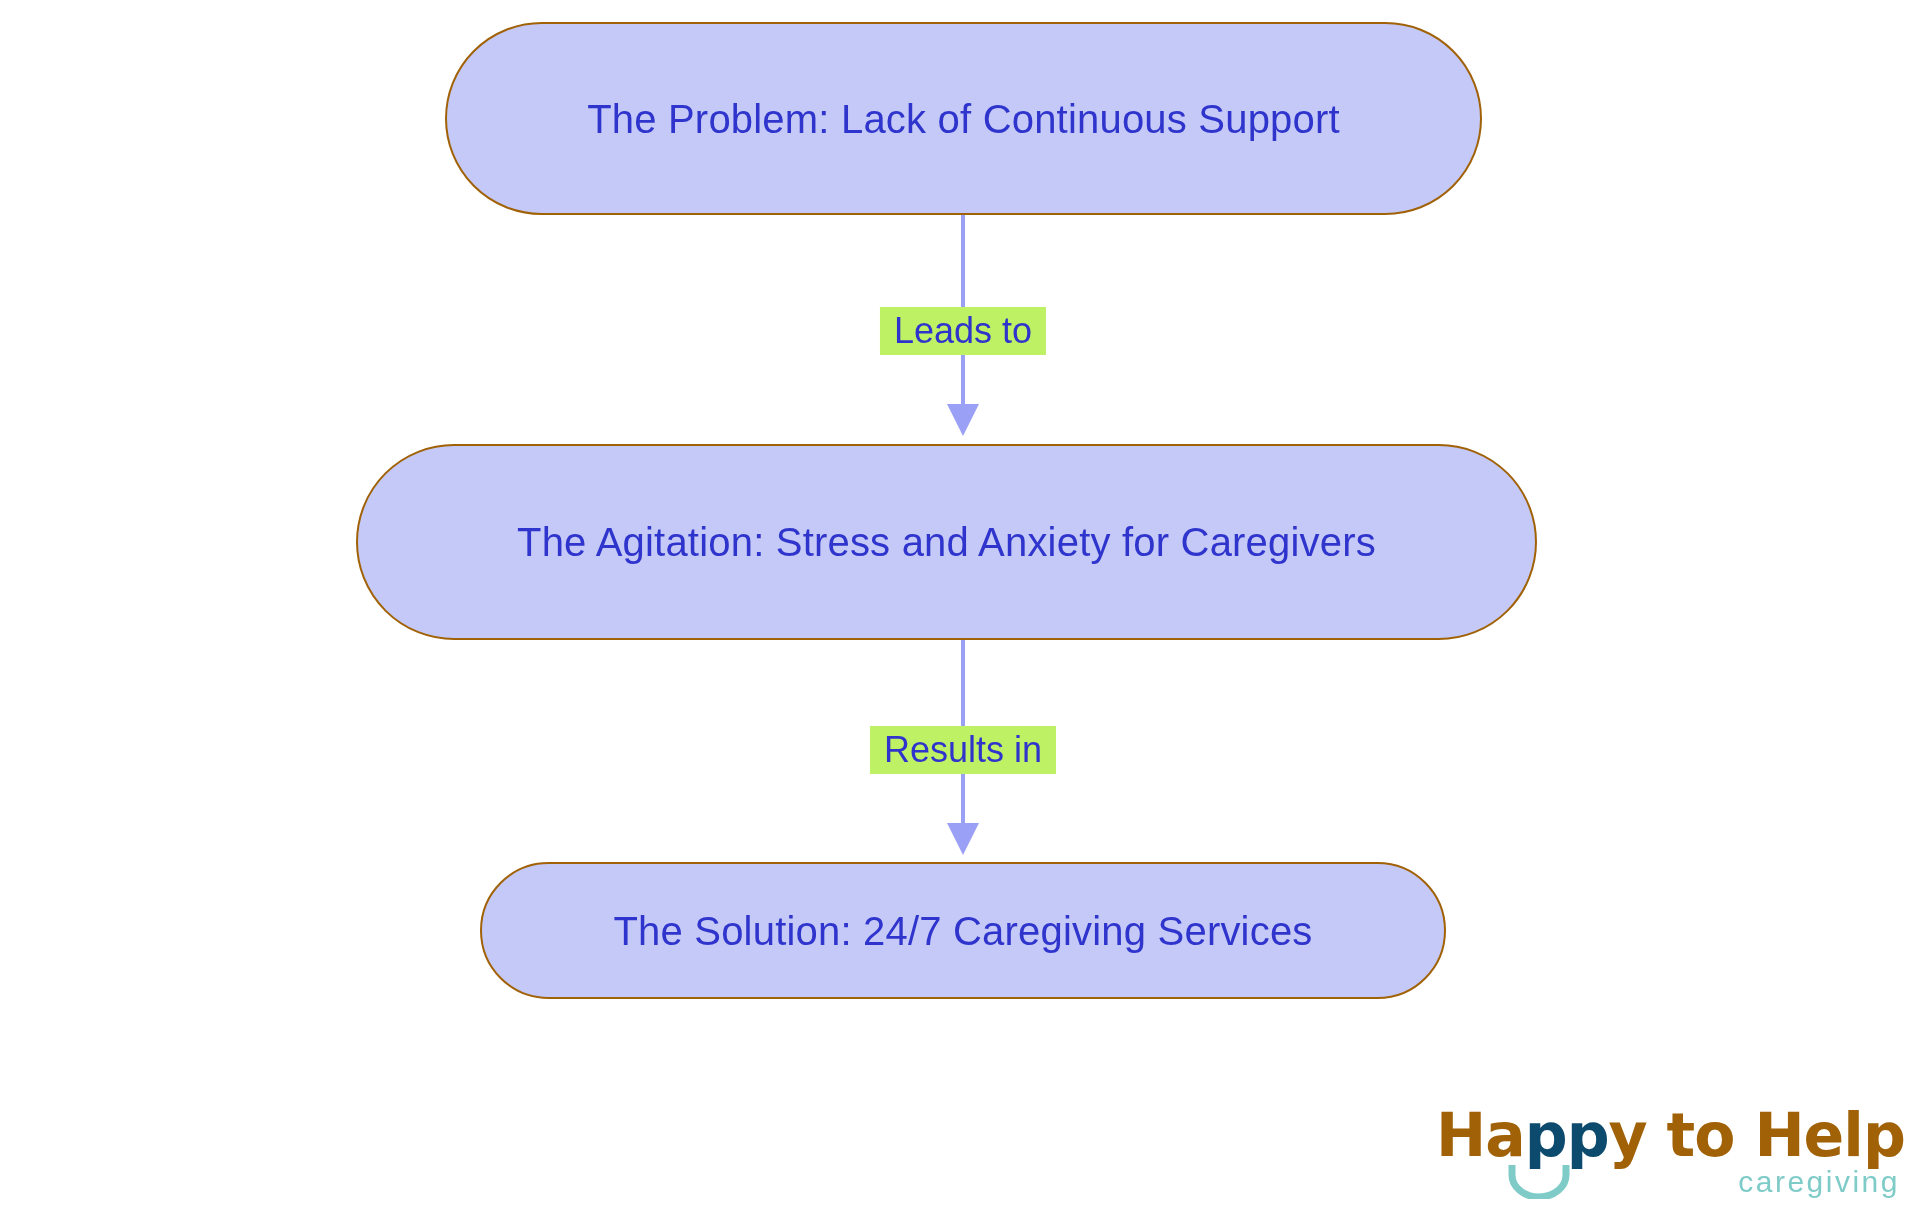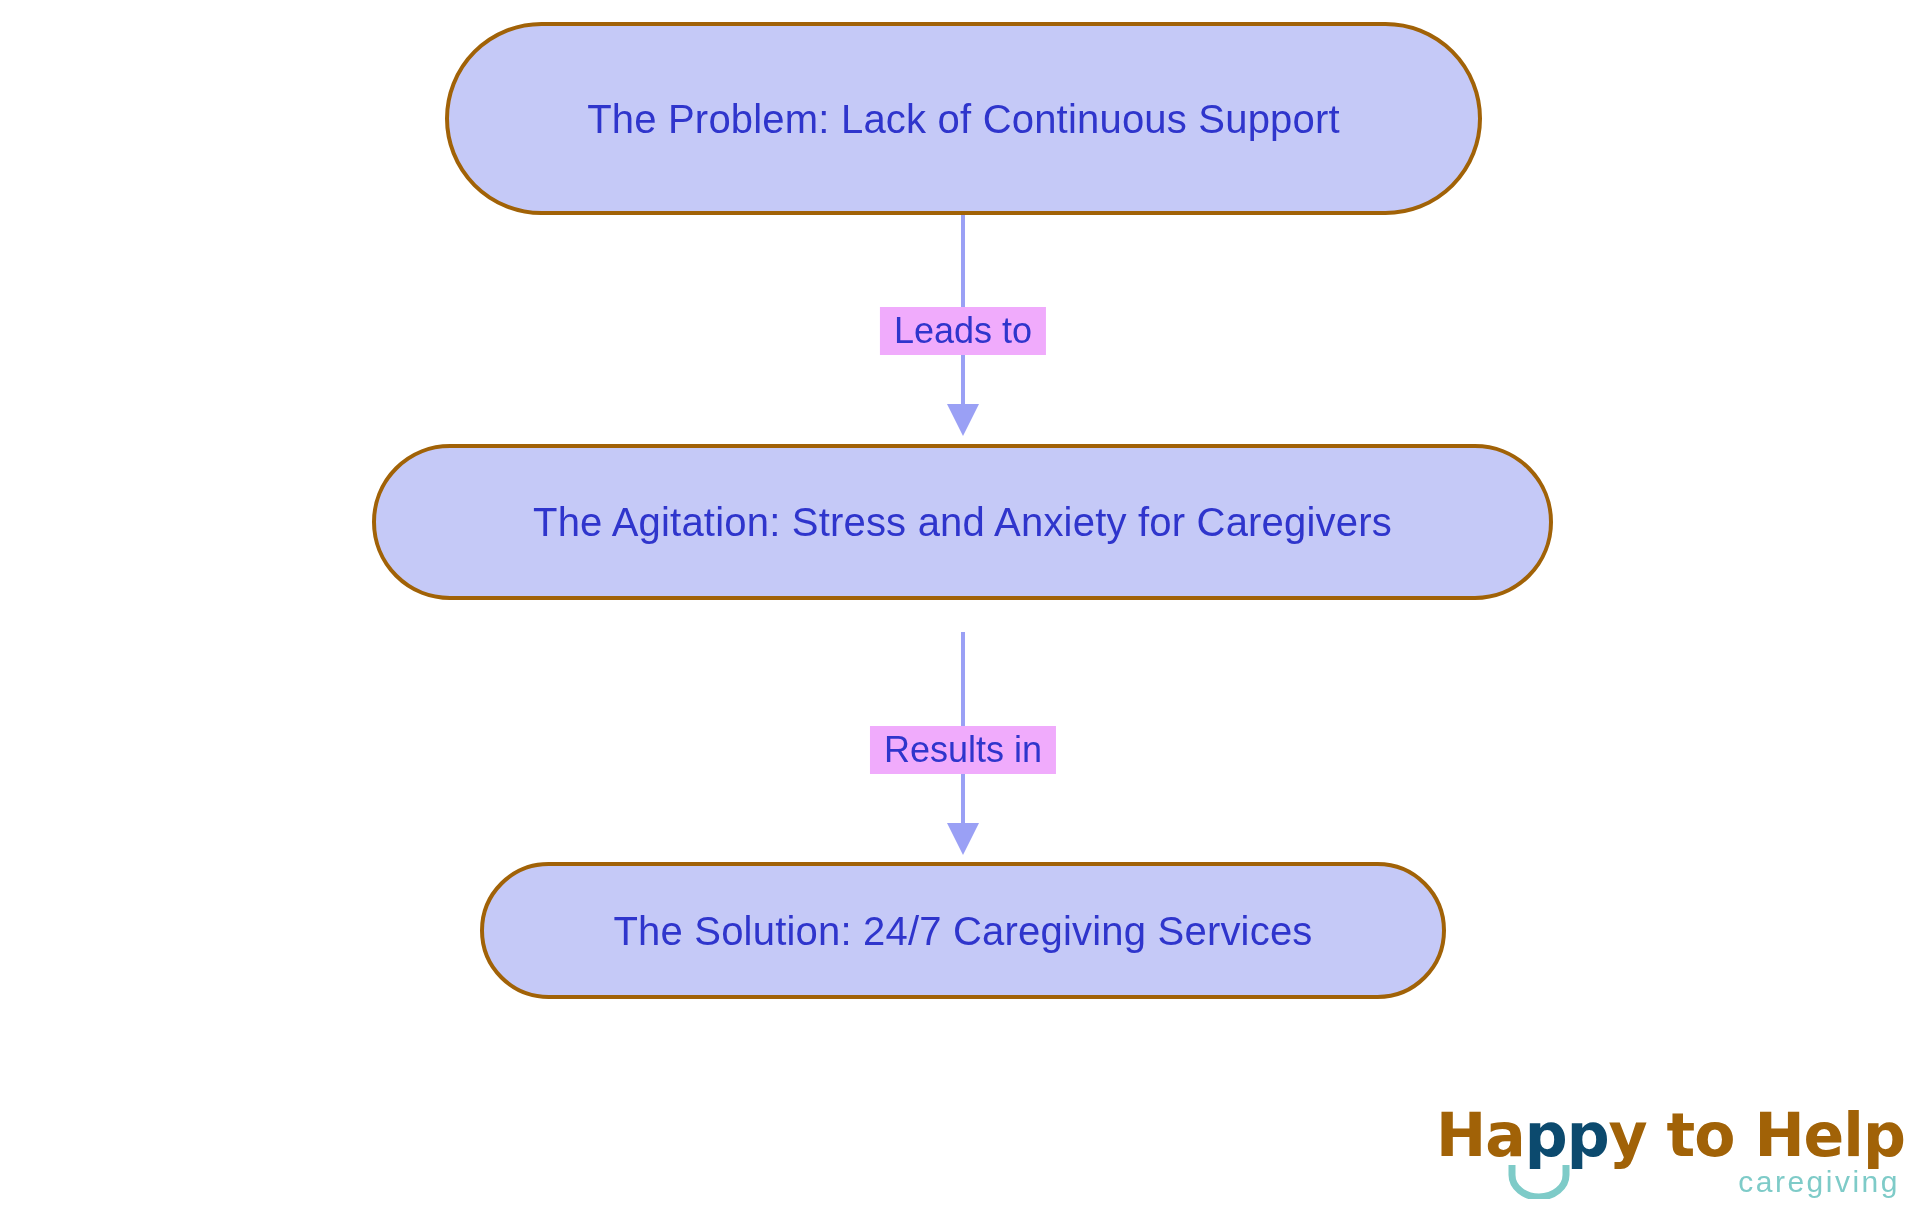--- a/index.html
+++ b/index.html
@@ -21,39 +21,39 @@
     width: 1920px;
     height: 1215px;
     background: #ffffff;
   }
 
   
   .node {
     position: absolute;
     box-sizing: border-box;
     background: #c5c9f7;
-    border: 4px solid #a16207;
+    border: 2px solid #a16207;
     border-radius: 999px;
     display: flex;
     align-items: center;
     justify-content: center;
     text-align: center;
   }
   .node-label {
     color: #2f35cc;
     font-family: "Liberation Sans", sans-serif;
     font-size: 40px;
     font-weight: 400;
     letter-spacing: 0.2px;
     line-height: 1.2;
     white-space: nowrap;
   }
 
   #node-problem  { left: 445px; top: 22px;  width: 1037px; height: 193px; }
-  #node-agitation{ left: 372px; top: 444px; width: 1181px; height: 156px; }
+  #node-agitation{ left: 356px; top: 444px; width: 1181px; height: 196px; }
   #node-solution { left: 480px; top: 862px; width: 966px;  height: 137px; }
 
   
   .edge {
     position: absolute;
     left: 0;
     top: 0;
     width: 1920px;
     height: 1215px;
     overflow: visible;
@@ -68,21 +68,21 @@
     fill: #9aa0f5;
   }
 
   .edge-label {
     position: absolute;
     color: #2f35cc;
     font-family: "Liberation Sans", sans-serif;
     font-size: 36px;
     font-weight: 400;
     line-height: 1;
-    background: #f0abfc;
+    background: #bef264;
     padding: 6px 14px;
     white-space: nowrap;
     transform: translate(-50%, -50%);
   }
   #edge-label-1 { left: 963px; top: 331px; }
   #edge-label_2 { left: 963px; top: 750px; }
 
   
   #logo {
     position: absolute;

